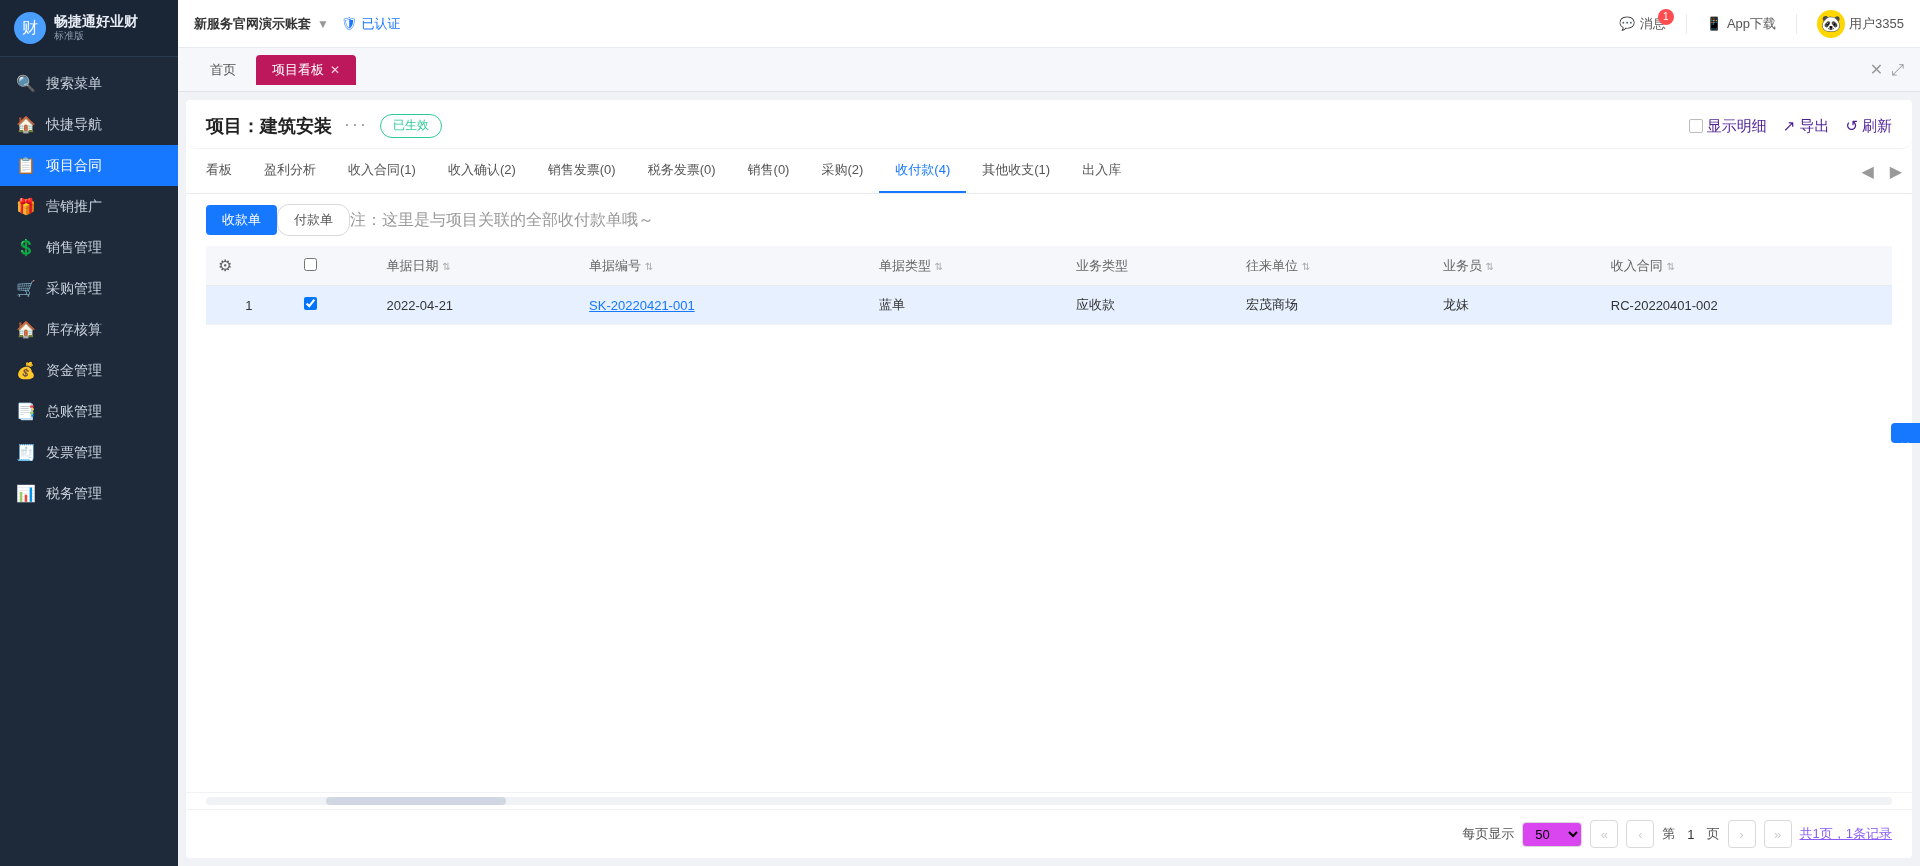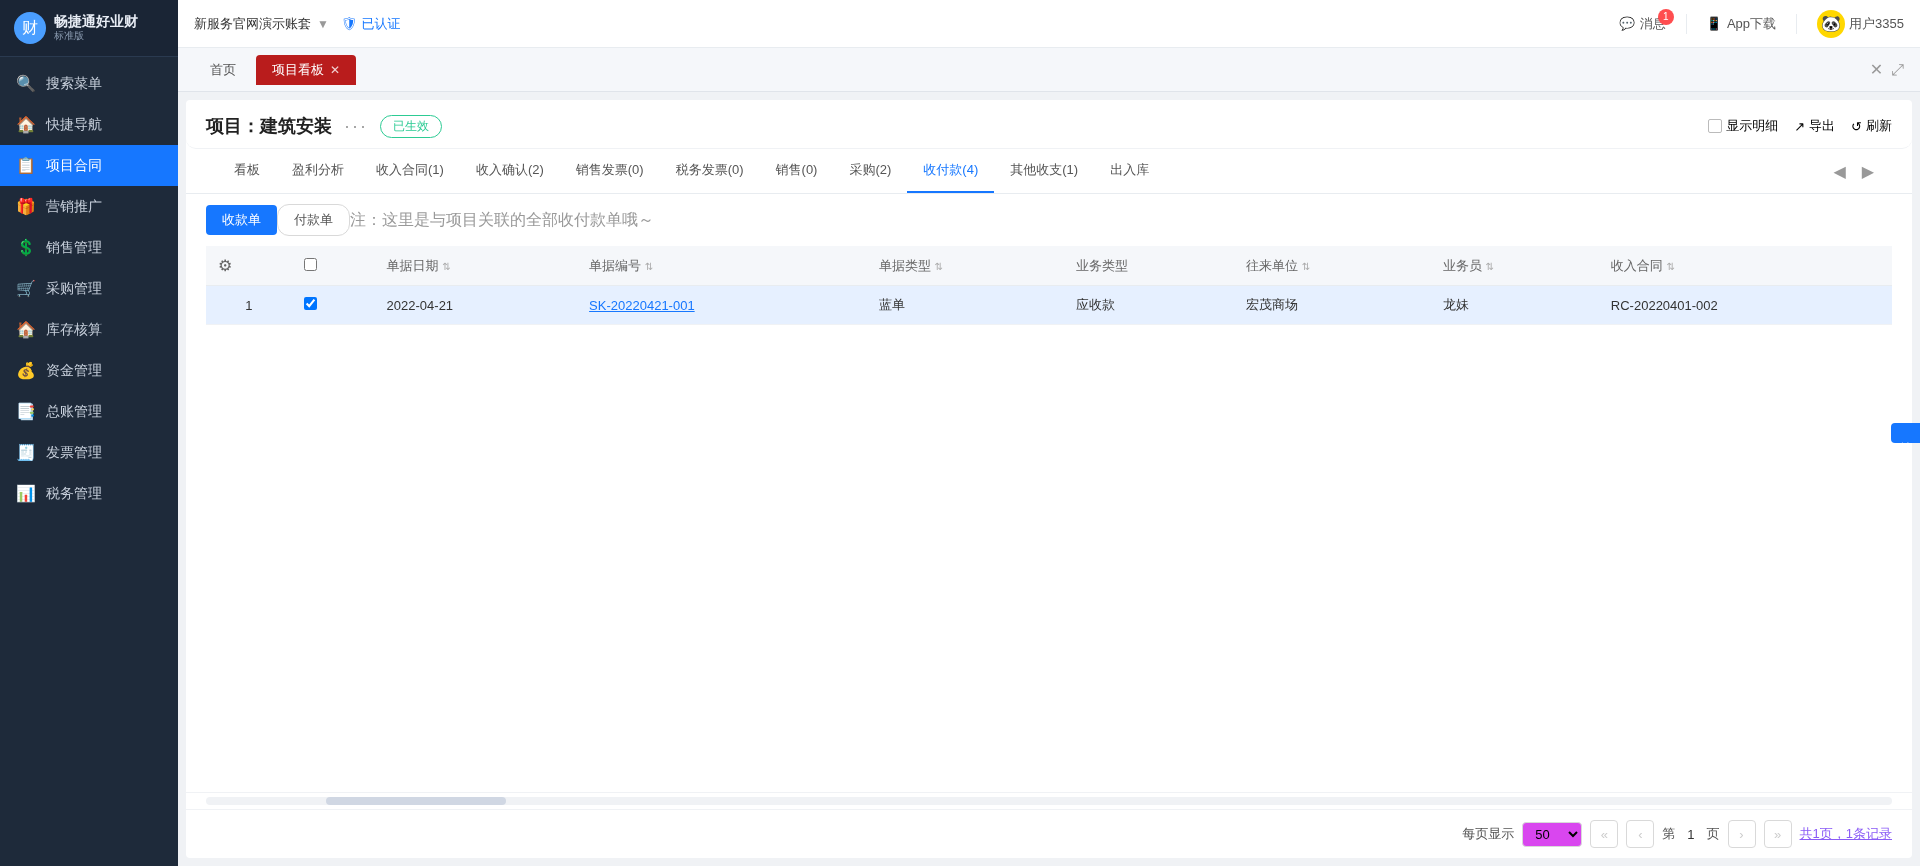--- a/index.html
+++ b/index.html
@@ -56,21 +56,21 @@
       background: white;
       display: flex; align-items: center;
       padding: 0 16px;
       height: 48px;
       border-bottom: 1px solid #e8ecf0;
       gap: 12px;
     }
     .topbar-project {
       display: flex; align-items: center; gap: 6px; color: #333; font-size: 13px; cursor: pointer;
     }
-    .topbar-project-name { font-weight: 400; }
+    .topbar-project-name { font-weight: 700; }
     .topbar-chevron { color: #999; font-size: 12px; }
     .topbar-certified {
       display: flex; align-items: center; gap: 4px; color: #1677ff; font-size: 13px;
     }
     .topbar-spacer { flex: 1; }
     .topbar-actions { display: flex; align-items: center; gap: 20px; }
     .topbar-action { display: flex; align-items: center; gap: 4px; cursor: pointer; color: #555; font-size: 13px; position: relative; }
     .badge {
       position: absolute; top: -6px; right: -8px;
       background: #ff4d4f; color: white; border-radius: 50%;
@@ -87,50 +87,50 @@
       padding: 0 16px;
       height: 44px;
       border-bottom: 1px solid #e0e4ea;
       gap: 4px;
     }
     .tab {
       display: flex; align-items: center; gap: 6px;
       padding: 6px 16px; cursor: pointer;
       border-radius: 4px 4px 0 0; font-size: 13px; color: #555;
     }
-    .tab.active { background: #b91c1c; color: white; align-items: center; }
+    .tab.active { background: #be185d; color: white; align-items: center; }
     .tab-close { font-size: 12px; cursor: pointer; opacity: 0.8; }
     .tab-home { color: #555; }
 
     
     .content { flex: 1; overflow: hidden; display: flex; flex-direction: column; background: white; margin: 8px; border-radius: 4px; }
 
     
     .page-header {
-      display: flex; align-items: center;
+      display: flex; 
       padding: 14px 20px 10px;
       border-bottom: 1px solid #f0f2f5;
       gap: 12px;
       border-radius: 10px;
     }
     .page-title { font-size: 18px; font-weight: bold; color: #222; }
     .page-more { color: #999; cursor: pointer; font-size: 18px; letter-spacing: 2px; }
     .status-badge {
       border: 1px solid #2dcb94; color: #2dcb94;
       border-radius: 12px; padding: 2px 12px; font-size: 12px;
     }
     .page-header-spacer { flex: 1; }
     .page-header-actions { display: flex; align-items: center; gap: 16px; }
-    .header-action { display: flex; align-items: center; gap: 4px; cursor: pointer; color: #000000; font-size: 13px; }
+    .header-action { display: flex; align-items: center; gap: 4px; cursor: pointer; color: #4c1d95; font-size: 15px; }
     .checkbox-show { width: 14px; height: 14px; border: 1px solid #bbb; border-radius: 2px; cursor: pointer; }
 
     
     .sub-tabs {
       display: flex; align-items: center;
-      padding: 0 32px;
+      padding: 0 4px;
       border-bottom: 1px solid #e8ecf0;
       gap: 0;
     }
     .sub-tab {
       padding: 12px 16px; cursor: pointer; font-size: 13px; color: #555;
       border-bottom: 2px solid transparent; white-space: nowrap;
     }
     .sub-tab.active { color: #1677ff; border-bottom-color: #1677ff; font-weight: 500; }
     .sub-tabs-nav { display: flex; align-items: center; gap: 4px; margin-left: auto; }
     .sub-tabs-nav-btn { cursor: pointer; color: #999; font-size: 16px; padding: 4px 6px; }

